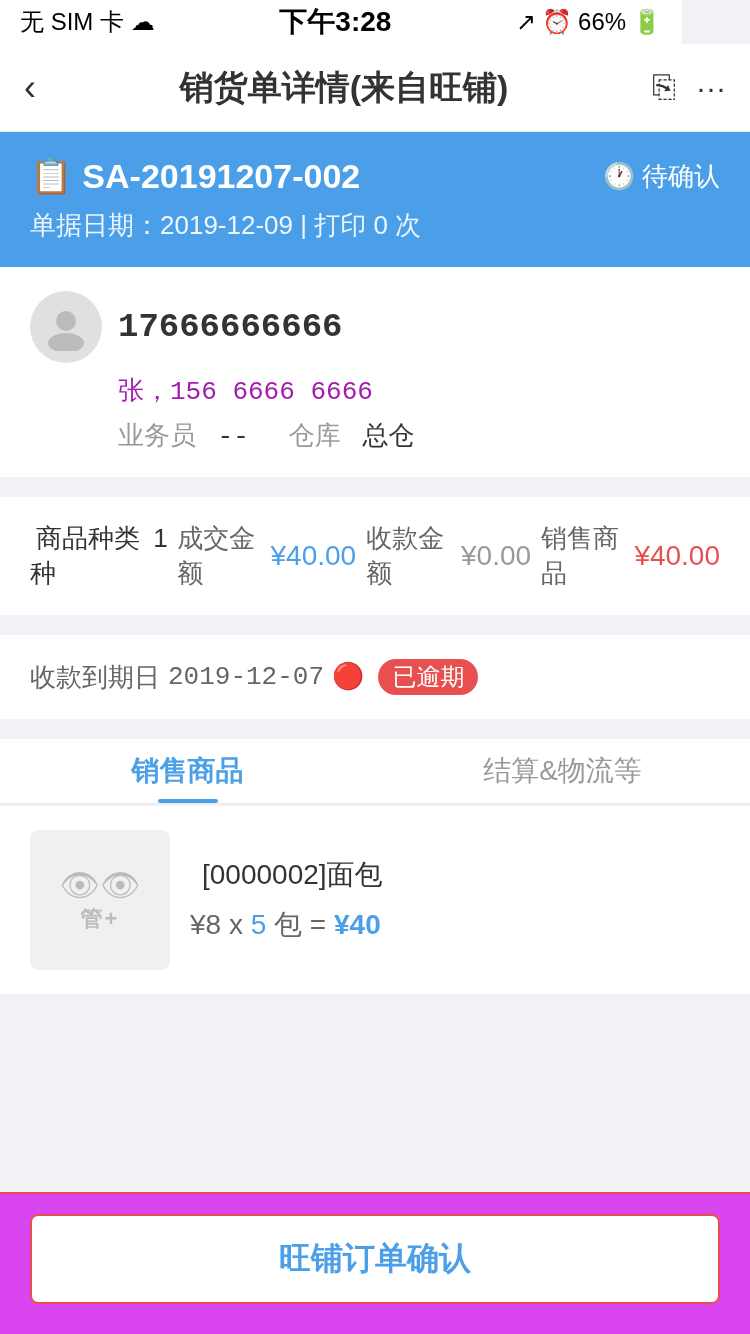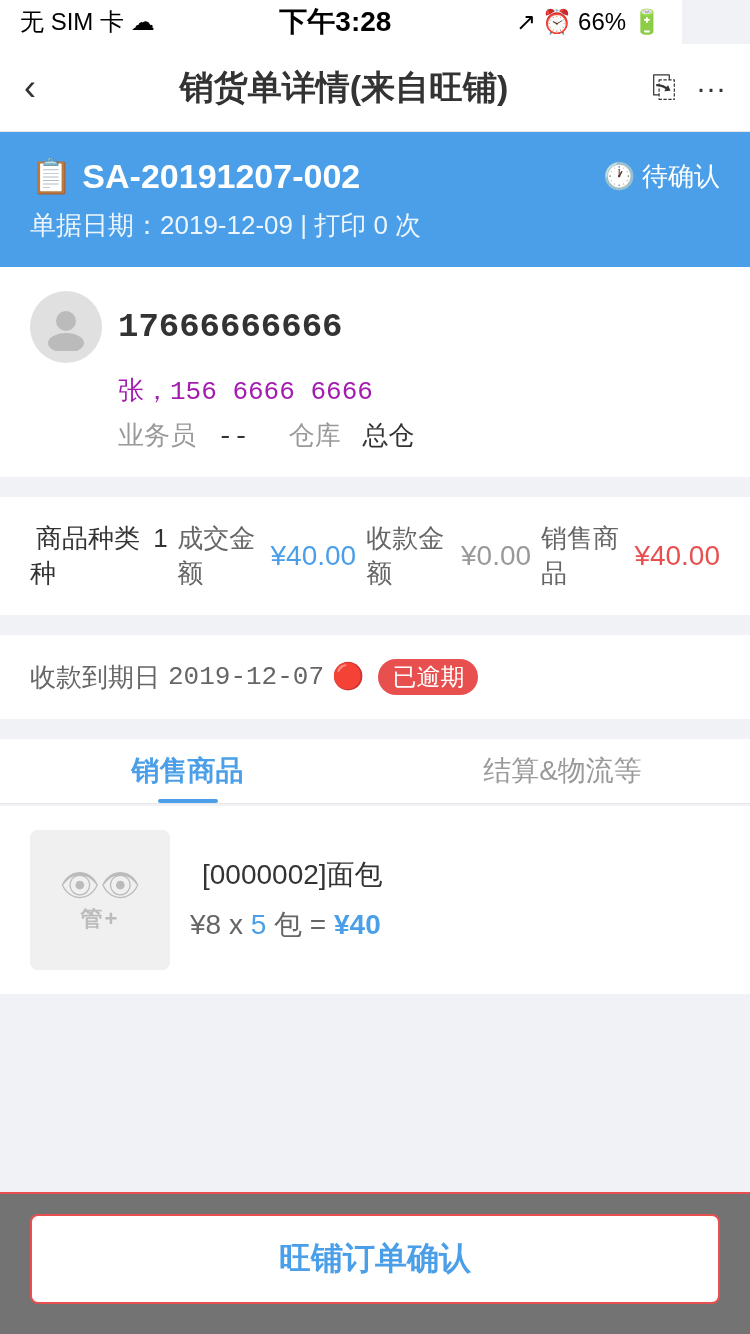--- a/index.html
+++ b/index.html
@@ -289,21 +289,21 @@
       background: #f0f2f5;
       flex: 1;
       min-height: 200px;
     }
 
     
     .bottom-btn-wrap {
       position: fixed;
       bottom: 0;
       width: 750px;
-      background: #737373;
+      background: #d946ef;
       padding: 20px 30px 30px;
       border-top: 2px solid #e85050;
     }
     .confirm-btn {
       width: 100%;
       height: 90px;
       background: #fff;
       border: 2px solid #e85050;
       border-radius: 8px;
       font-size: 32px;

